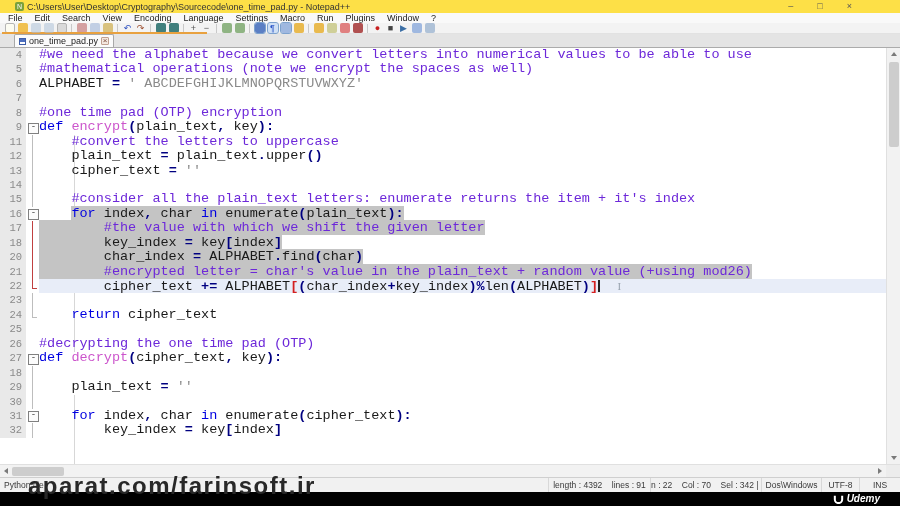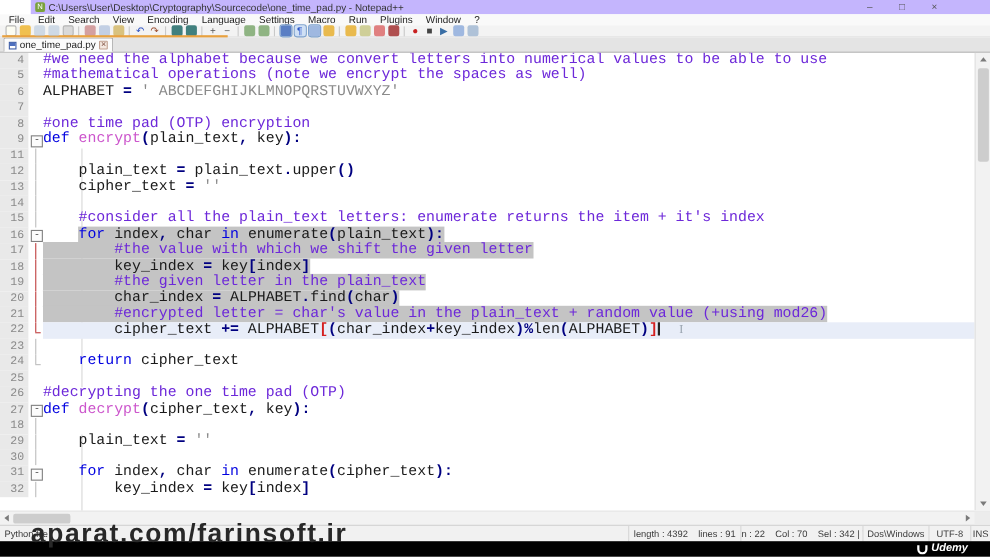--- a/index.html
+++ b/index.html
@@ -1,22 +1,22 @@
 <!DOCTYPE html>
 <html><head>
 <meta charset="utf-8">
 <style>
   * { margin:0; padding:0; box-sizing:border-box; }
   html,body { width:900px; height:506px; overflow:hidden; background:#000;
               font-family:"Liberation Sans", sans-serif; }
   .app { position:relative; width:900px; height:506px; background:#fff; }
 
   
-  .titlebar { height:13px; background:#c4b5fd; display:flex; align-items:center;
-              font-size:9px; color:#333; padding-left:4px;margin-left:28px; }
+  .titlebar { height:13px; background:#fde047; display:flex; align-items:center;
+              font-size:9px; color:#333; padding-left:15px; }
   .appicon { width:9px; height:9px; background:#7aa13c; border-radius:2px; color:#fff;
              font-size:7px; line-height:9px; text-align:center; margin-right:3px; flex:none; }
   .title-text { white-space:nowrap; overflow:hidden; flex:1; }
   .wincontrols { display:flex; gap:24px; margin-right:48px; color:#555; font-size:9px; }
   .wincontrols span { cursor:default; line-height:13px; }
 
   
   .menubar { height:10px; background:#f9f9f9; display:flex; align-items:center;
              font-size:9px; color:#222; padding-left:2px; }
   .menu-item { padding:0 6px; line-height:10px; white-space:nowrap; }
@@ -29,21 +29,21 @@
            font-size:9px; line-height:10px; }
   .ticon.bordered { border:1px solid #b5b5b5; }
   .ticon.disabled { opacity:.55; }
   .ticon.pressed { outline:1px solid #7da2ce; background-color:#cfe0f5; }
   .tsep { width:1px; height:9px; background:#c9c9c9; margin:0 3px; flex:none; }
   .tab-accent { position:absolute; left:2px; bottom:-1px; width:205px; height:2px;
                 background:#e8a13f; }
 
   
   .tabbar { height:14px; background:#e4e4e4; border-bottom:1px solid #ababab;
-            display:flex; align-items:flex-end; padding-left:3px; }
+            display:flex; align-items:flex-end; padding-left:14px; }
   .tab { height:13px; background:#fbfbfb; border:1px solid #a8a8a8; border-bottom:none;
          border-radius:2px 2px 0 0; display:flex; align-items:center; gap:3px;
          font-size:9px; color:#222; padding:0 4px; }
   .tab-save-icon { width:7px; height:7px; border:1px solid #3d5da8; flex:none;
                    background:linear-gradient(#4d6fbf 0 55%, #ffffff 55% 100%); }
   .tab-close { font-size:8px; color:#7a4a3a; border:1px solid #c0a090; width:8px; height:8px;
                line-height:6px; text-align:center; border-radius:1px; background:#f4e8e0; }
 
   
   .editor { position:relative; height:416px; background:#fff; overflow:hidden;
@@ -107,21 +107,21 @@
             border-radius:2px; }
   .scorner { width:14px; height:12px; background:#ececec; }
 
   
   .statusbar { height:15px; background:#f1f1f1; border-top:1px solid #cfcfcf; display:flex;
                align-items:center; font-size:8.5px; color:#3a3a3a; }
   .sb { white-space:pre; overflow:hidden; text-align:center; border-left:1px solid #d8d8d8;
         height:100%; display:flex; align-items:center; justify-content:center; }
   .sb-doc { flex:1; border-left:none; justify-content:flex-start; padding-left:4px; }
   .sb-len { width:102px; } .sb-caret { width:111px; } .sb-eol { width:60px; }
-  .sb-enc { width:38px; } .sb-ins { width:18px; }
+  .sb-enc { width:38px; } .sb-ins { width:41px; }
 
   
   .blackbar { height:14px; background:#000; position:relative; }
   .udemy { position:absolute; right:20px; top:1px; display:flex; align-items:center; gap:3px;
            color:#fff; font-size:10px; font-weight:bold;font-style:italic; }
   .watermark { position:absolute; left:28px; top:472px; font-size:24px; font-weight:bold;
                letter-spacing:1.5px; color:#282828; z-index:50; white-space:nowrap; }
 </style>
 </head>
 <body>
@@ -232,21 +232,21 @@
           <span class="code"><span><span class="tk-c">#one time pad (OTP) encryption</span></span></span>
         </div>
         <div class="eline">
           <span class="ln">9</span>
           <span class="fold box"></span>
           <span class="code"><span><span class="tk-k">def</span><span class="tk-p"> </span><span class="tk-f">encrypt</span><span class="tk-o">(</span><span class="tk-p">plain_text</span><span class="tk-o">,</span><span class="tk-p"> key</span><span class="tk-o">):</span></span></span>
         </div>
         <div class="eline">
           <span class="ln">11</span>
           <span class="fold v"></span>
-          <span class="code"><span><span class="tk-p">    </span></span></span>
+          <span class="code"><span><span class="tk-p">    </span><span class="tk-c">#convert the letters to uppercase</span></span></span>
         </div>
         <div class="eline">
           <span class="ln">12</span>
           <span class="fold v"></span>
           <span class="code"><span><span class="tk-p">    plain_text </span><span class="tk-o">=</span><span class="tk-p"> plain_text</span><span class="tk-o">.</span><span class="tk-p">upper</span><span class="tk-o">()</span></span></span>
         </div>
         <div class="eline">
           <span class="ln">13</span>
           <span class="fold v"></span>
           <span class="code"><span><span class="tk-p">    cipher_text </span><span class="tk-o">=</span><span class="tk-p"> </span><span class="tk-s">''</span></span></span>
@@ -268,25 +268,20 @@
         </div>
         <div class="eline">
           <span class="ln">17</span>
           <span class="fold vred"></span>
           <span class="code"><span class="selbg"><span class="tk-p">        </span><span class="tk-c">#the value with which we shift the given letter</span></span></span>
         </div>
         <div class="eline">
           <span class="ln">18</span>
           <span class="fold vred"></span>
           <span class="code"><span class="selbg"><span class="tk-p">        key_index </span><span class="tk-o">=</span><span class="tk-p"> key</span><span class="tk-o">[</span><span class="tk-p">index</span><span class="tk-o">]</span></span></span>
-        </div>
-        <div class="eline">
-          <span class="ln">19</span>
-          <span class="fold vred"></span>
-          <span class="code"><span class="selbg"><span class="tk-p">        </span><span class="tk-c">#the given letter in the plain_text</span></span></span>
         </div>
         <div class="eline">
           <span class="ln">20</span>
           <span class="fold vred"></span>
           <span class="code"><span class="selbg"><span class="tk-p">        char_index </span><span class="tk-o">=</span><span class="tk-p"> ALPHABET</span><span class="tk-o">.</span><span class="tk-p">find</span><span class="tk-o">(</span><span class="tk-p">char</span><span class="tk-o">)</span></span></span>
         </div>
         <div class="eline">
           <span class="ln">21</span>
           <span class="fold vred"></span>
           <span class="code"><span class="selbg"><span class="tk-p">        </span><span class="tk-c">#encrypted letter = char's value in the plain_text + random value (+using mod26)</span></span></span>

